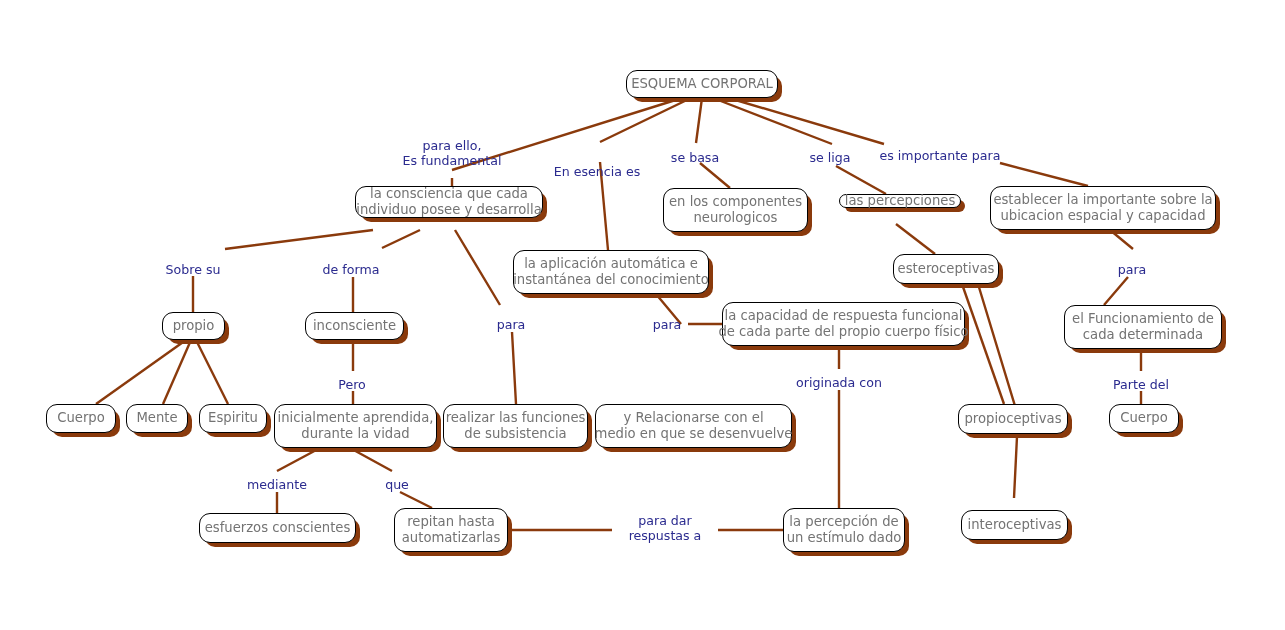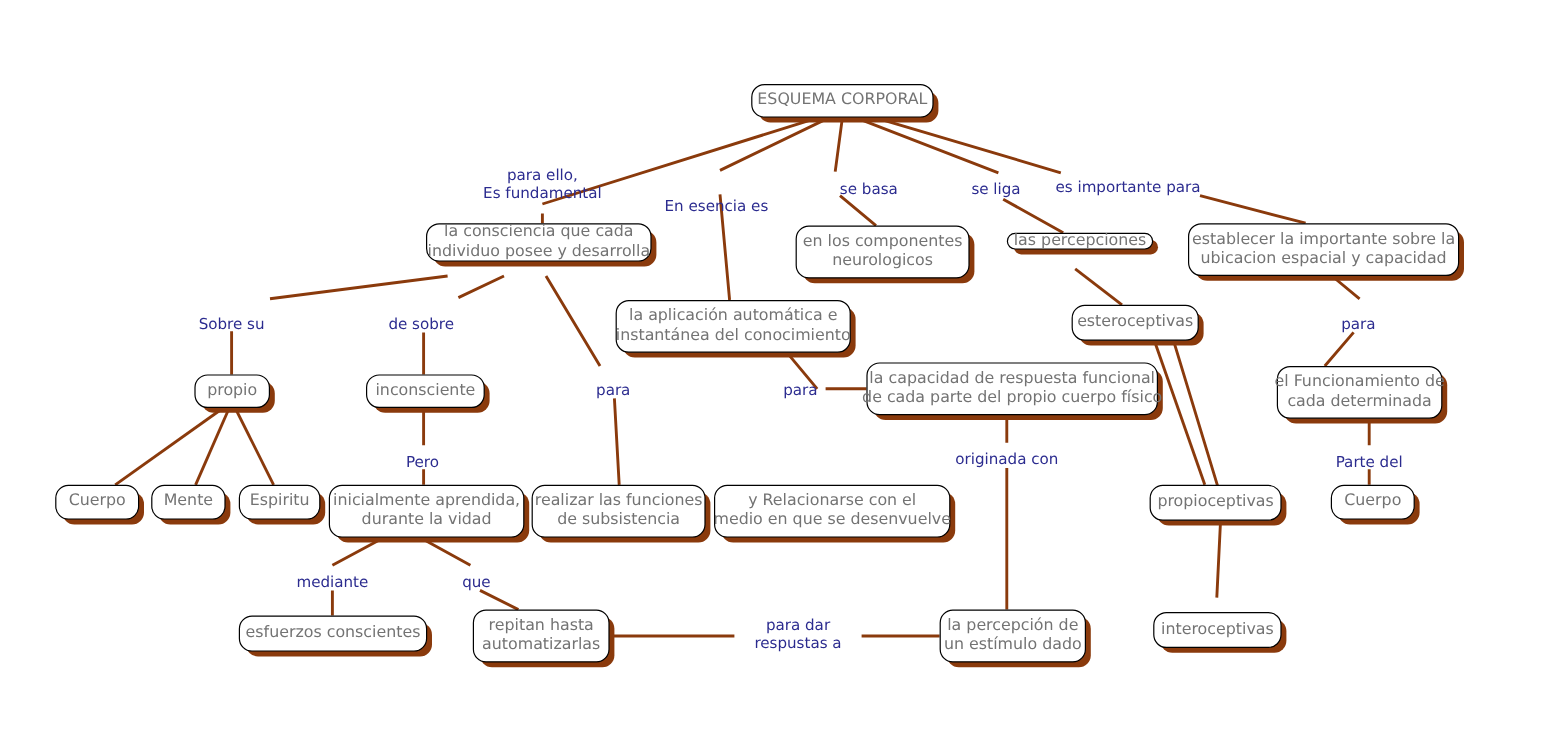--- a/index.html
+++ b/index.html
@@ -90,21 +90,21 @@
       <div class="node" style="left: 839px; top: 194px; width: 122px; height: 14px;">las percepciones</div>
       <div class="node" style="left: 990px; top: 186px; width: 226px; height: 44px;">establecer la importante sobre la
 ubicacion espacial y capacidad</div>
       <div class="node" style="left: 513px; top: 250px; width: 196px; height: 44px;">la aplicación automática e
 instantánea del conocimiento</div>
       <div class="node" style="left: 893px; top: 254px; width: 106px; height: 30px;">esteroceptivas</div>
       <div class="node" style="left: 162px; top: 312px; width: 63px; height: 28px;">propio</div>
       <div class="node" style="left: 305px; top: 312px; width: 99px; height: 28px;">inconsciente</div>
       <div class="node" style="left: 722px; top: 302px; width: 243px; height: 44px;">la capacidad de respuesta funcional
 de cada parte del propio cuerpo físico</div>
-      <div class="node" style="left: 1064px; top: 305px; width: 138px; height: 44px;">el Funcionamiento de
+      <div class="node" style="left: 1064px; top: 305px; width: 158px; height: 44px;">el Funcionamiento de
 cada determinada</div>
       <div class="node" style="left: 46px; top: 404px; width: 70px; height: 29px;">Cuerpo</div>
       <div class="node" style="left: 126px; top: 404px; width: 62px; height: 29px;">Mente</div>
       <div class="node" style="left: 199px; top: 404px; width: 68px; height: 29px;">Espiritu</div>
       <div class="node" style="left: 274px; top: 404px; width: 163px; height: 44px;">inicialmente aprendida,
 durante la vidad</div>
       <div class="node" style="left: 443px; top: 404px; width: 145px; height: 44px;">realizar las funciones
 de subsistencia</div>
       <div class="node" style="left: 595px; top: 404px; width: 197px; height: 44px;">y Relacionarse con el
 medio en que se desenvuelve</div>
@@ -114,25 +114,25 @@
       <div class="node" style="left: 394px; top: 508px; width: 114px; height: 44px;">repitan hasta
 automatizarlas</div>
       <div class="node" style="left: 783px; top: 508px; width: 122px; height: 44px;">la percepción de
 un estímulo dado</div>
       <div class="node" style="left: 961px; top: 510px; width: 107px; height: 30px;">interoceptivas</div>
     </div>
   <div id="label-layer">
       <div class="link-label" style="left: 452px; top: 138px;">para ello,
 Es fundamental</div>
       <div class="link-label" style="left: 597px; top: 164px;">En esencia es</div>
-      <div class="link-label" style="left: 695px; top: 150px; margin-left: 29px;">se basa</div>
+      <div class="link-label" style="left: 695px; top: 150px;">se basa</div>
       <div class="link-label" style="left: 830px; top: 150px;">se liga</div>
       <div class="link-label" style="left: 940px; top: 148px;">es importante para</div>
       <div class="link-label" style="left: 193px; top: 262px;">Sobre su</div>
-      <div class="link-label" style="left: 351px; top: 262px;">de sobre</div>
+      <div class="link-label" style="left: 351px; top: 262px;">de forma</div>
       <div class="link-label" style="left: 511px; top: 317px;">para</div>
       <div class="link-label" style="left: 667px; top: 317px;">para</div>
       <div class="link-label" style="left: 1132px; top: 262px;">para</div>
       <div class="link-label" style="left: 352px; top: 377px;">Pero</div>
       <div class="link-label" style="left: 839px; top: 375px;">originada con</div>
       <div class="link-label" style="left: 1141px; top: 377px;">Parte del</div>
       <div class="link-label" style="left: 277px; top: 477px;">mediante</div>
       <div class="link-label" style="left: 397px; top: 477px;">que</div>
       <div class="link-label" style="left: 665px; top: 513px;">para dar
 respustas a</div>

